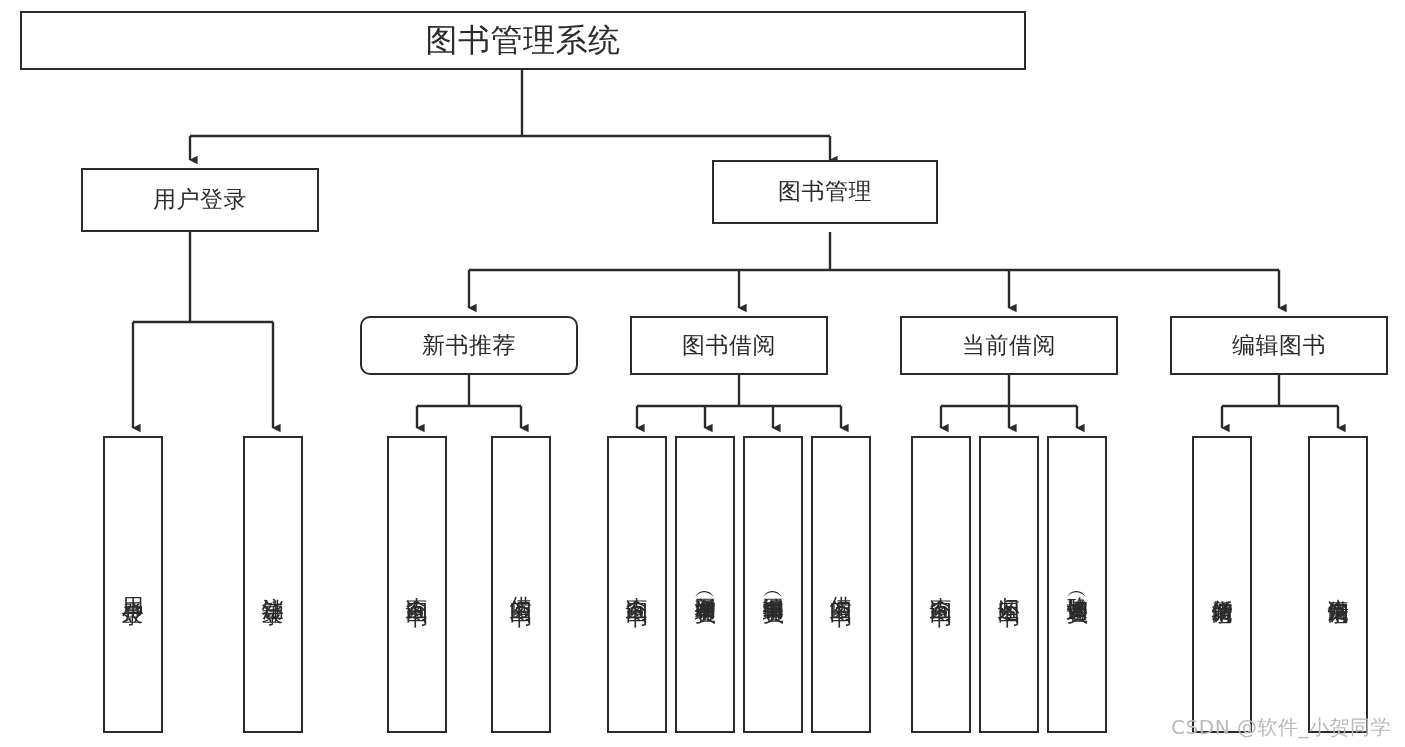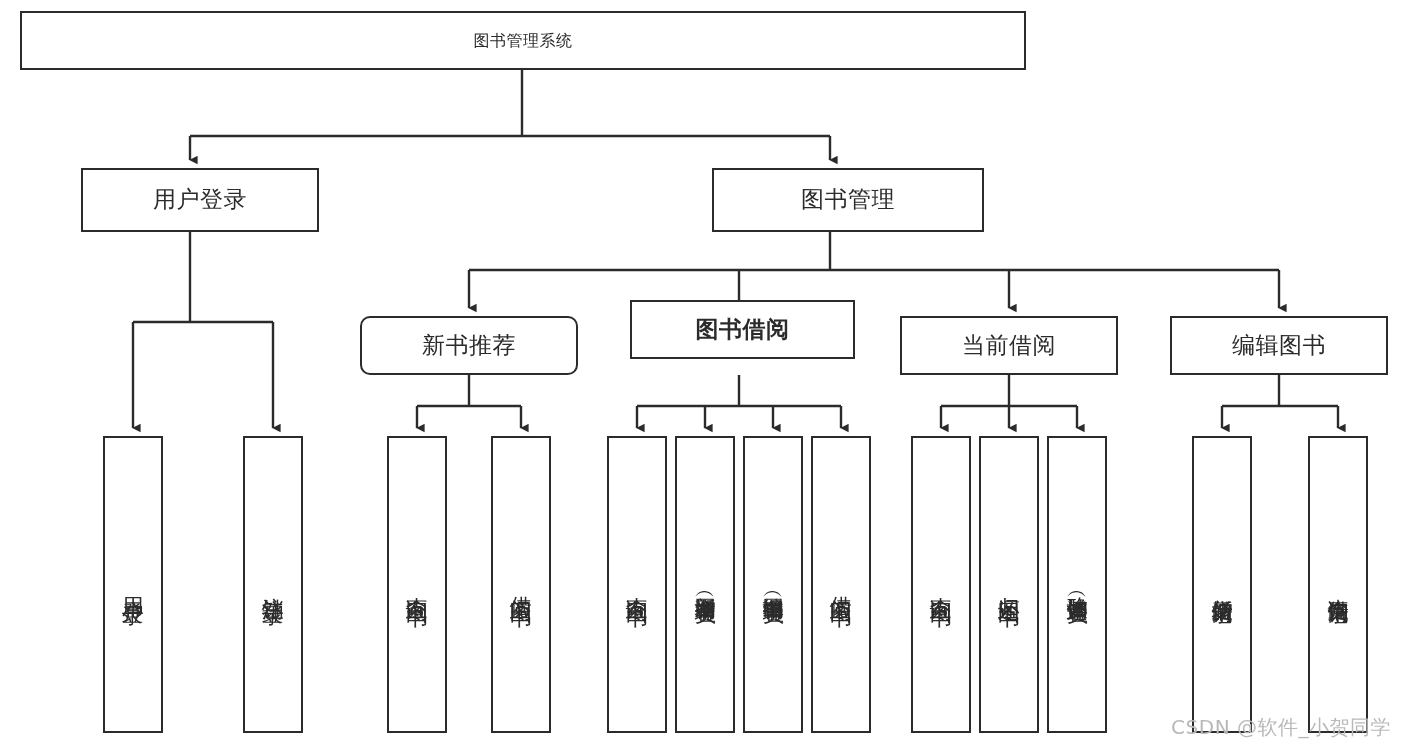--- a/index.html
+++ b/index.html
@@ -41,21 +41,21 @@
     text-align: center;
     line-height: 1.12;
     letter-spacing: 0.5px;
   }
   
   .node.horizontal .label {
     writing-mode: horizontal-tb;
     font-size: 23px;
   }
   .node.root .label {
-    font-size: 16px;
+    font-size: 32px;
   }
   
   .node.leaf {
     align-items: center;
     justify-content: center;
     padding: 4px 0;
   }
   .node.leaf .label {
     writing-mode: vertical-rl;
     text-orientation: upright;
@@ -137,29 +137,29 @@
   </svg>
 
   <div class="node root horizontal" style="left:20px; top:11px; width:1006px; height:59px;">
     <span class="label">图书管理系统</span>
   </div>
 
   <div class="node horizontal" style="left:81px; top:168px; width:238px; height:64px;">
     <span class="label">用户登录</span>
   </div>
 
-  <div class="node horizontal" style="left:712px; top:168px; width:272px; height:64px;">
+  <div class="node horizontal" style="left:712px; top:160px; width:226px; height:64px;">
     <span class="label">图书管理</span>
   </div>
 
   <div class="node horizontal" style="left:360px; top:316px; width:218px; height:59px;border-radius:10px;">
     <span class="label">新书推荐</span>
   </div>
 
-  <div class="node horizontal" style="left:630px; top:300px; width:225px; height:59px;font-weight:bold;">
+  <div class="node horizontal" style="left:630px; top:316px; width:198px; height:59px;">
     <span class="label">图书借阅</span>
   </div>
 
   <div class="node horizontal" style="left:900px; top:316px; width:218px; height:59px;">
     <span class="label">当前借阅</span>
   </div>
 
   <div class="node horizontal" style="left:1170px; top:316px; width:218px; height:59px;">
     <span class="label">编辑图书</span>
   </div>

